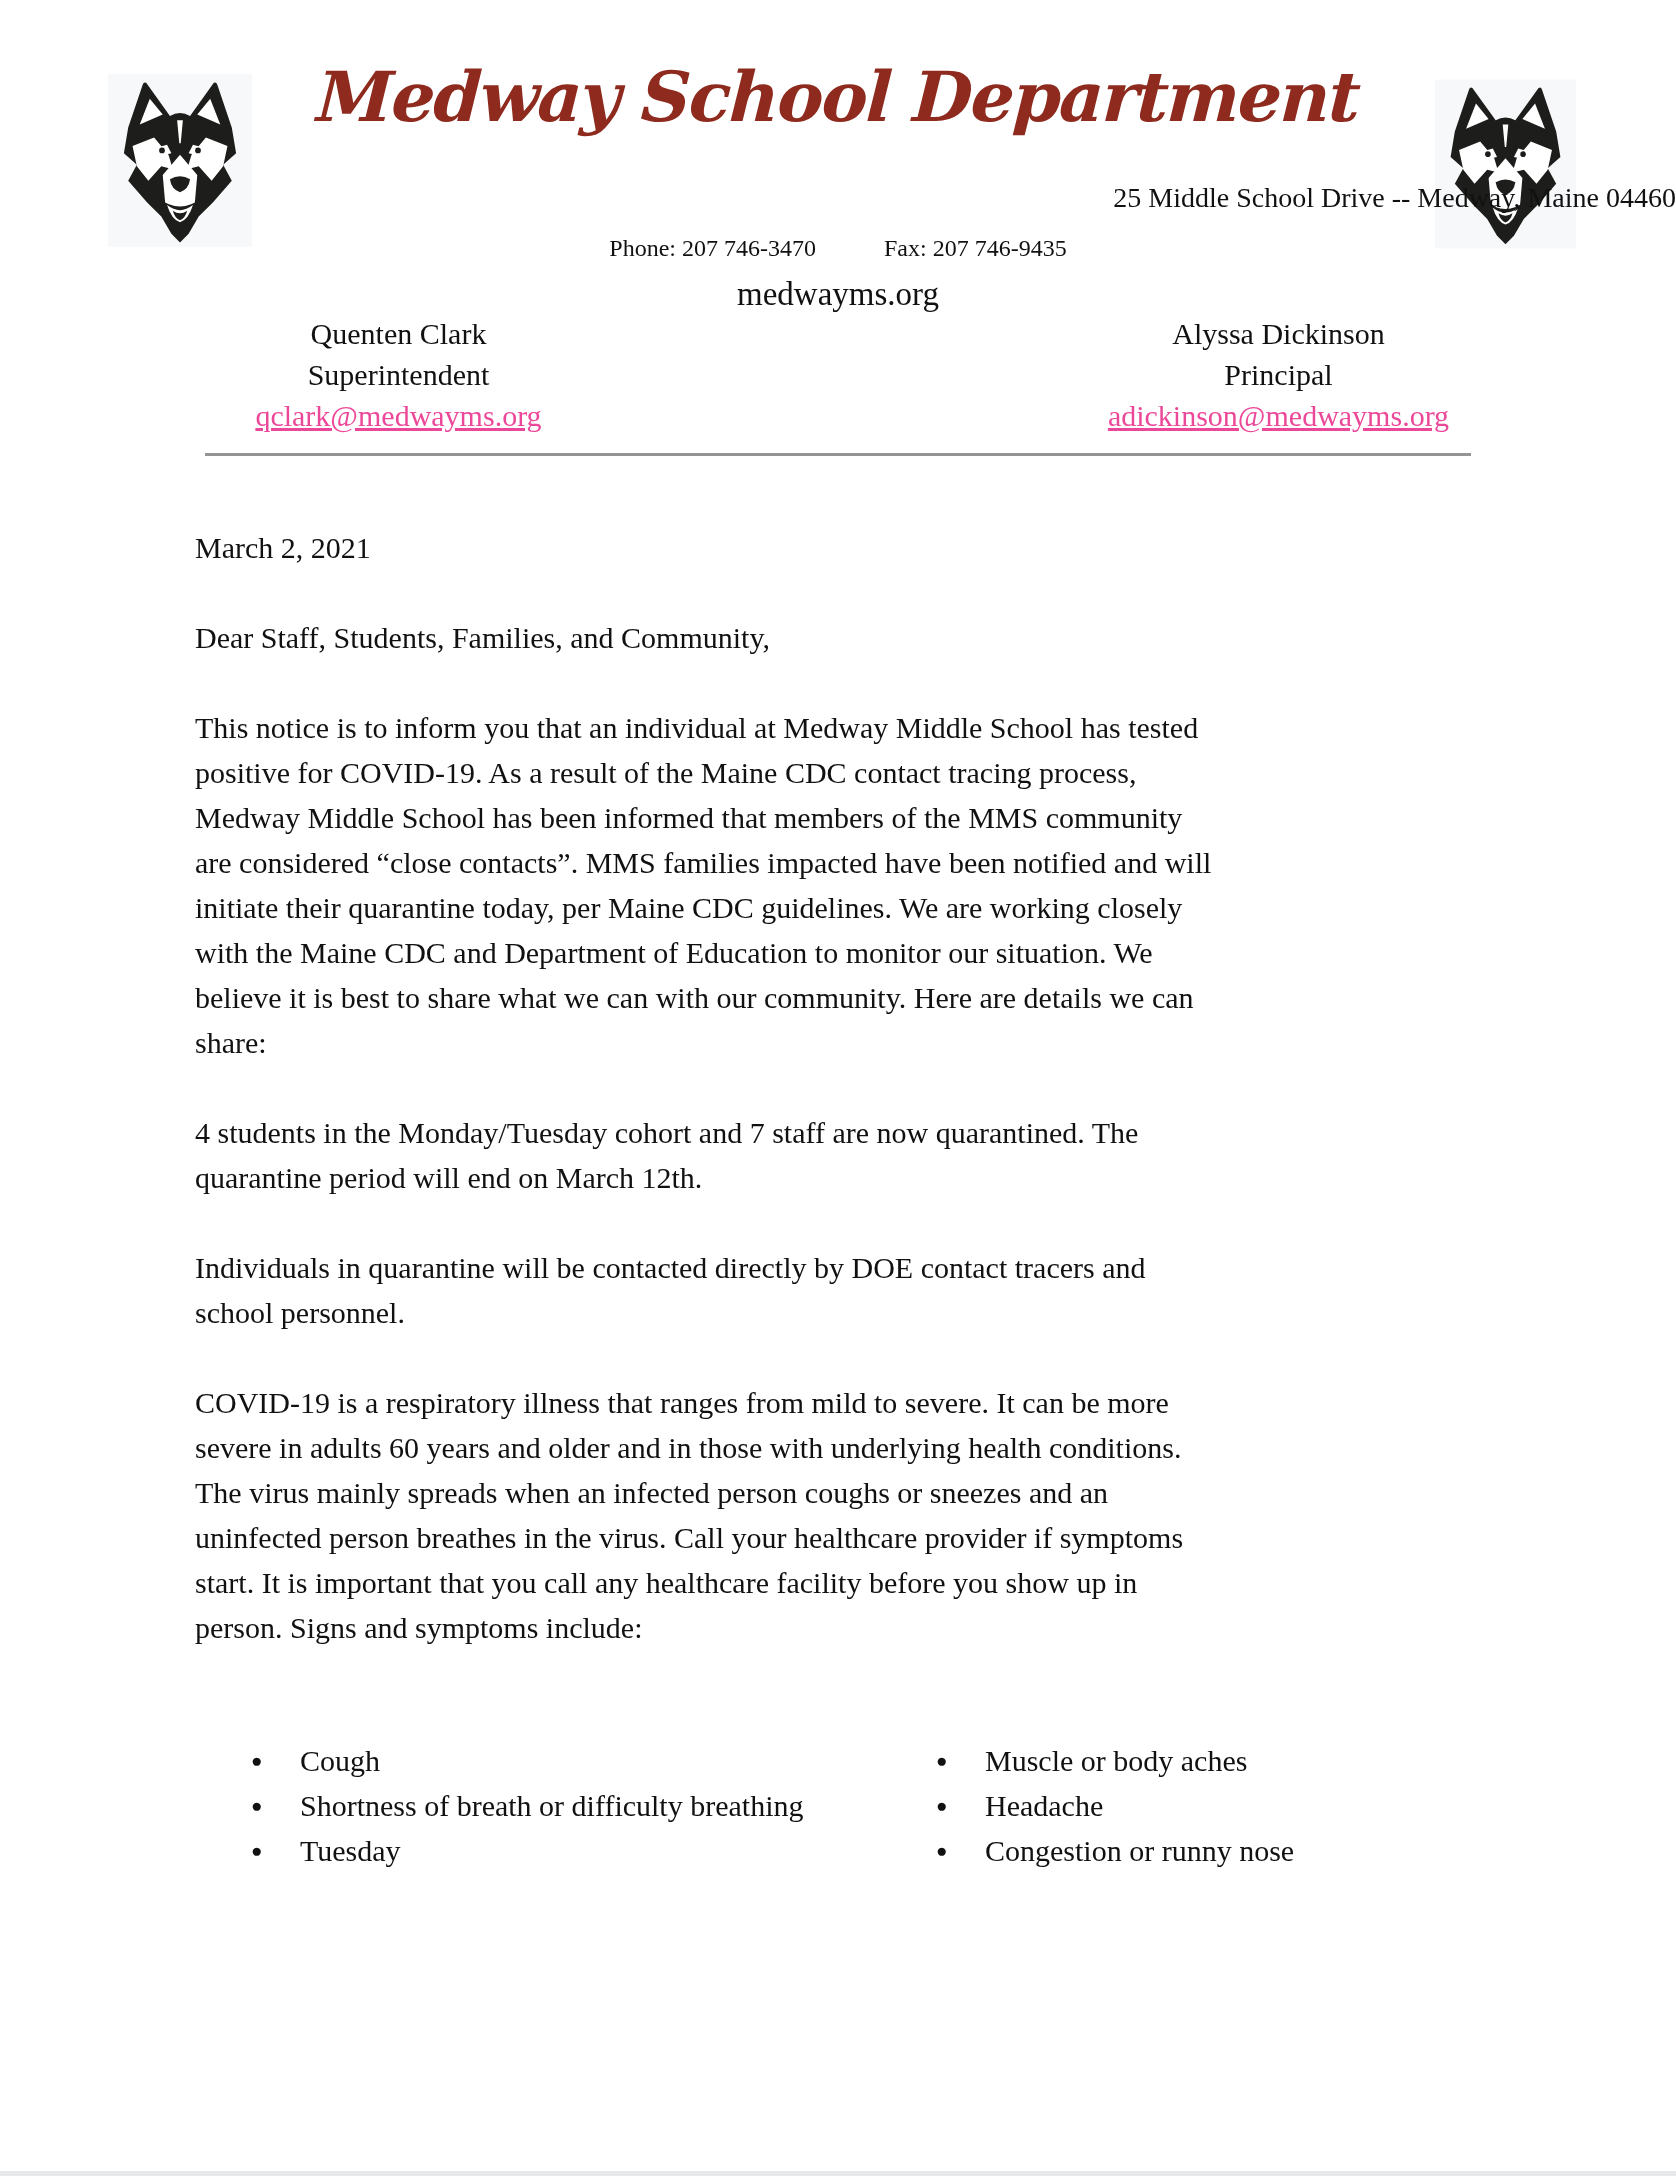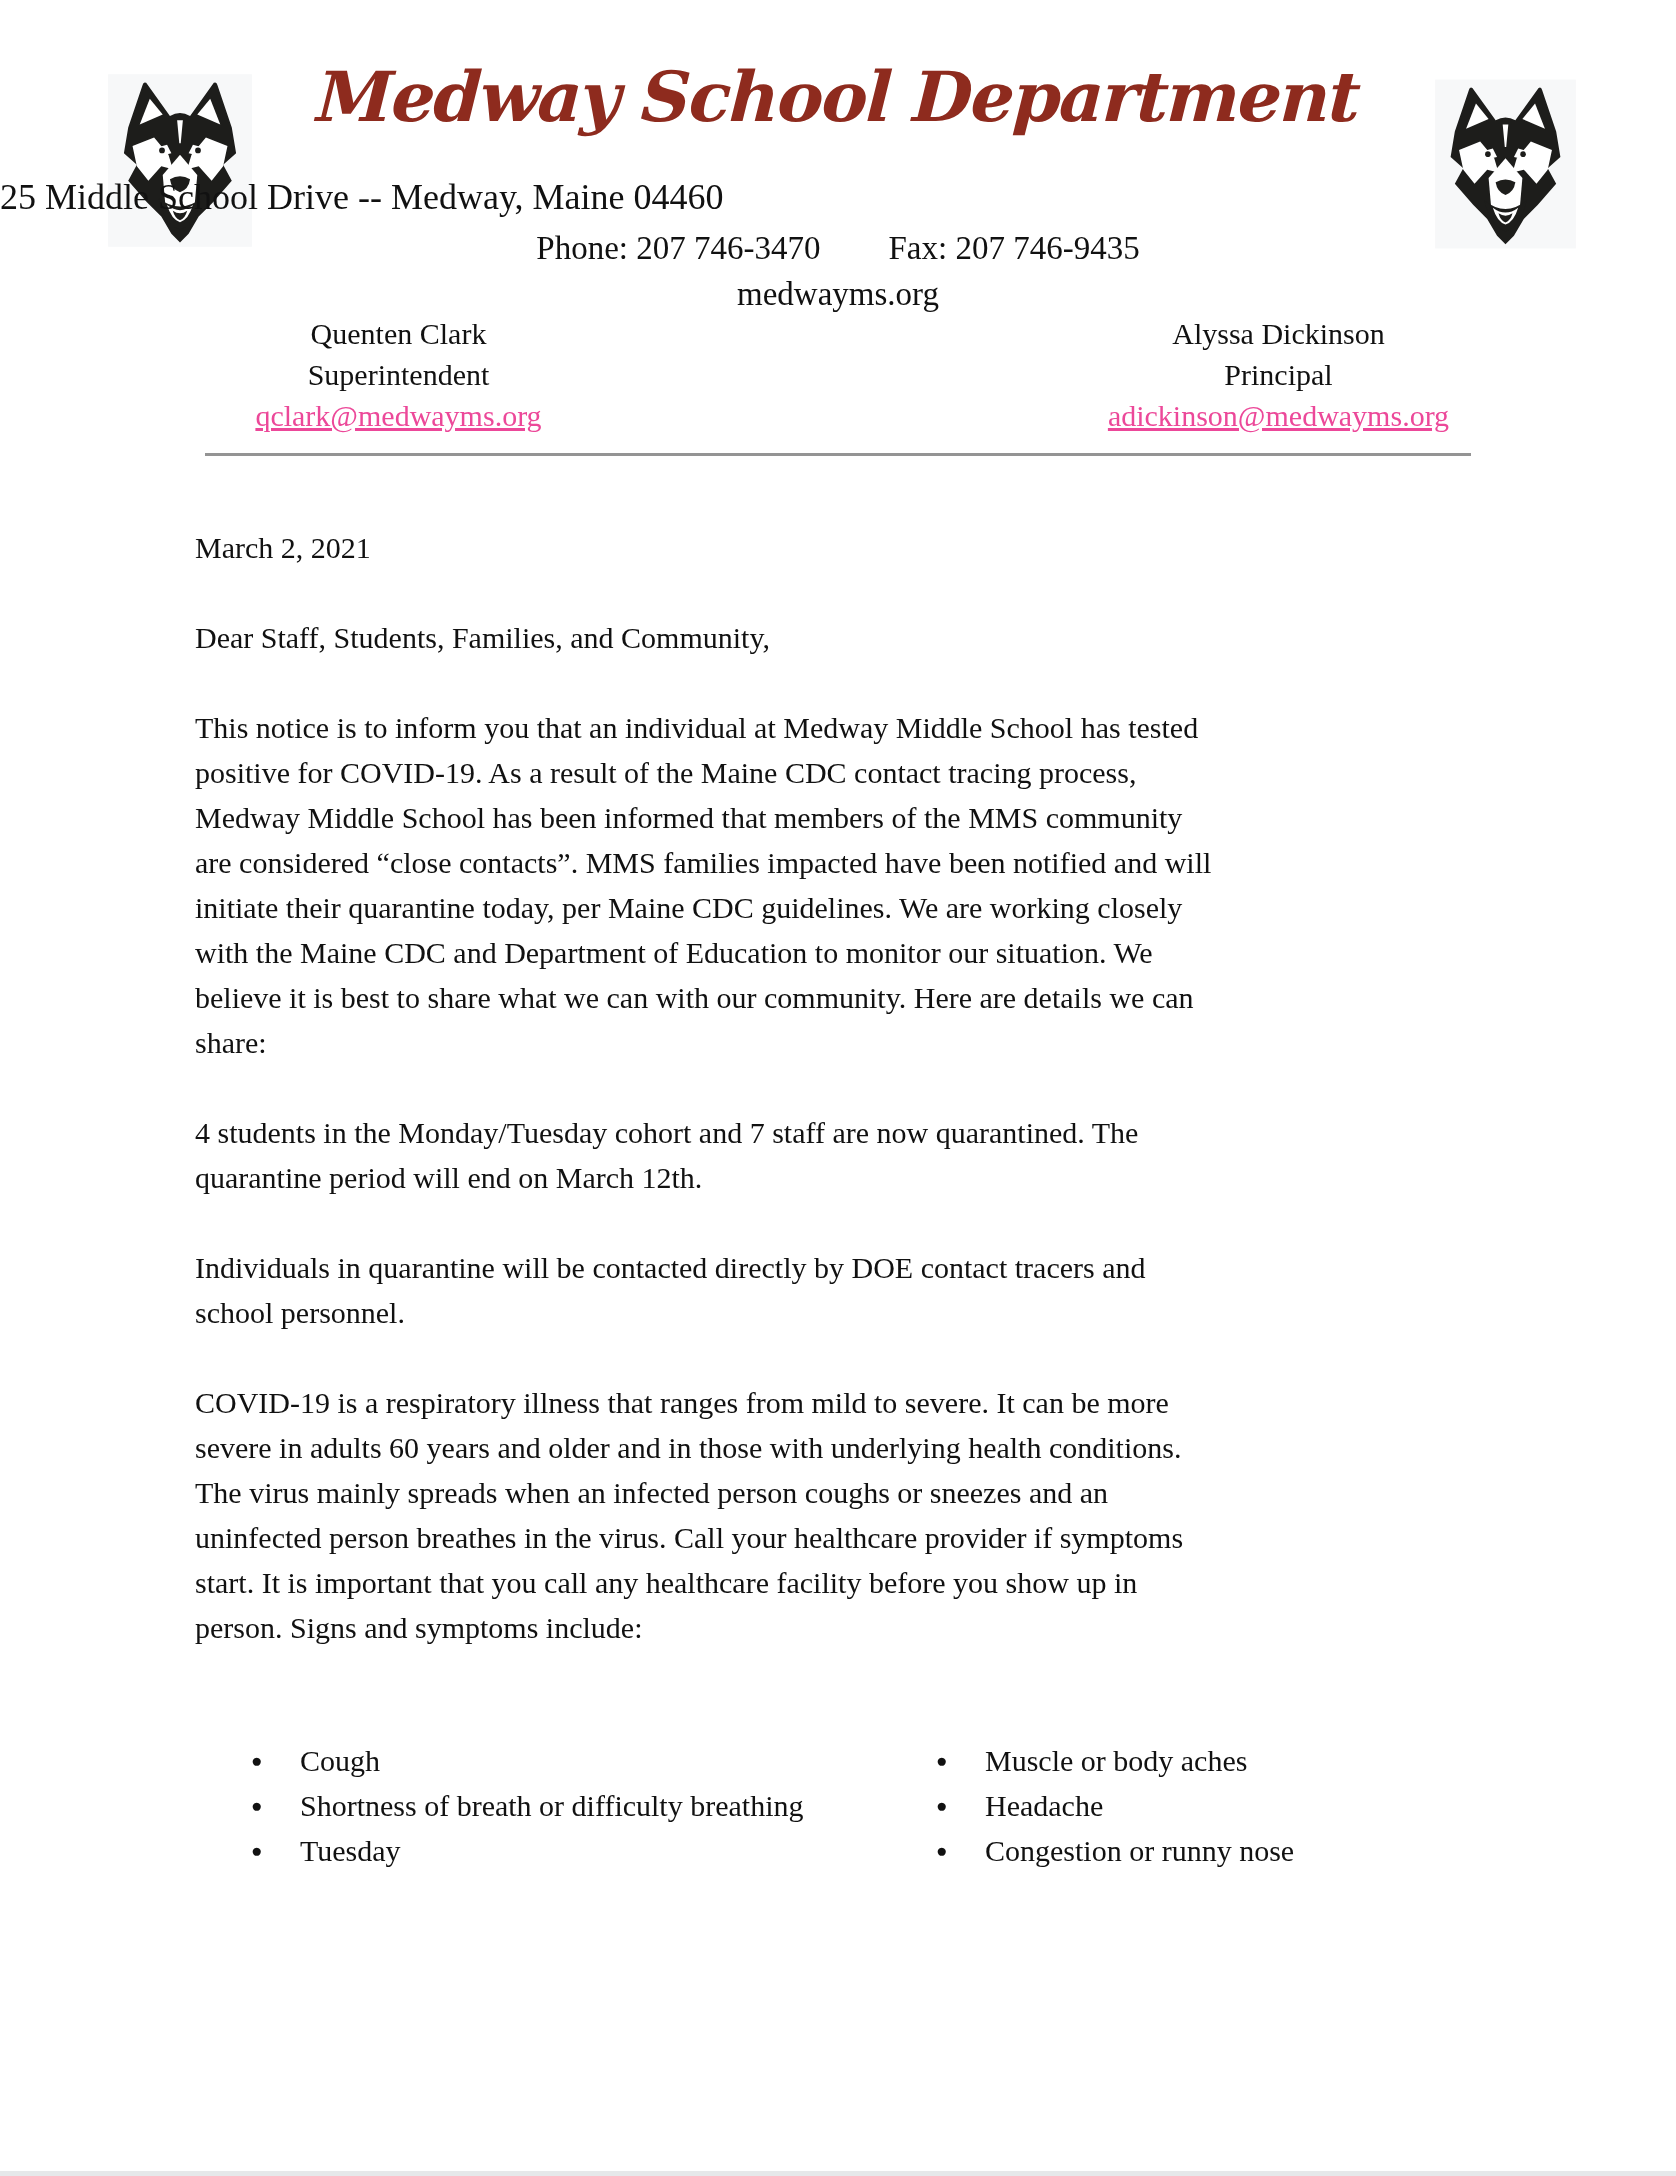--- a/index.html
+++ b/index.html
@@ -33,32 +33,32 @@
     font-size: 69px;
     line-height: 105px;
     letter-spacing: -1.8px;
     color: #8e2b1e;
     transform: skewX(-3deg);
   }
   .school-address {
     position: absolute;
     left: 0; right: 0;
     top: 175px;
-    text-align: left;
-    font-size: 36px;
+    text-align: right;
+    font-size: 28px;
     line-height: 45px;
   }
   .phone-row {
     position: absolute;
     left: 0; right: 0;
     top: 227px;
     display: flex;
     justify-content: center;
     gap: 68px;
-    font-size: 33px;
+    font-size: 24px;
     line-height: 42px;
   }
   .website {
     position: absolute;
     left: 0; right: 0;
     top: 273px;
     text-align: center;
     font-size: 33px;
     line-height: 42px;
   }

